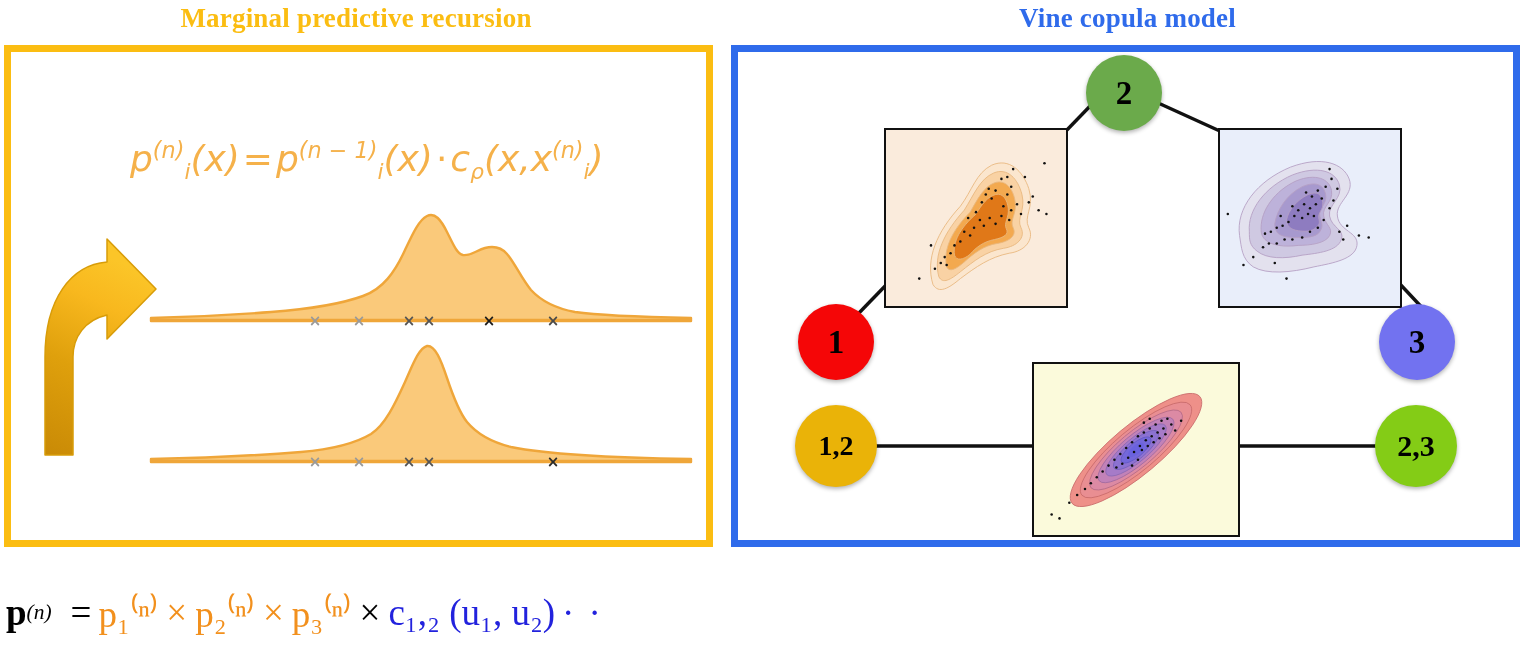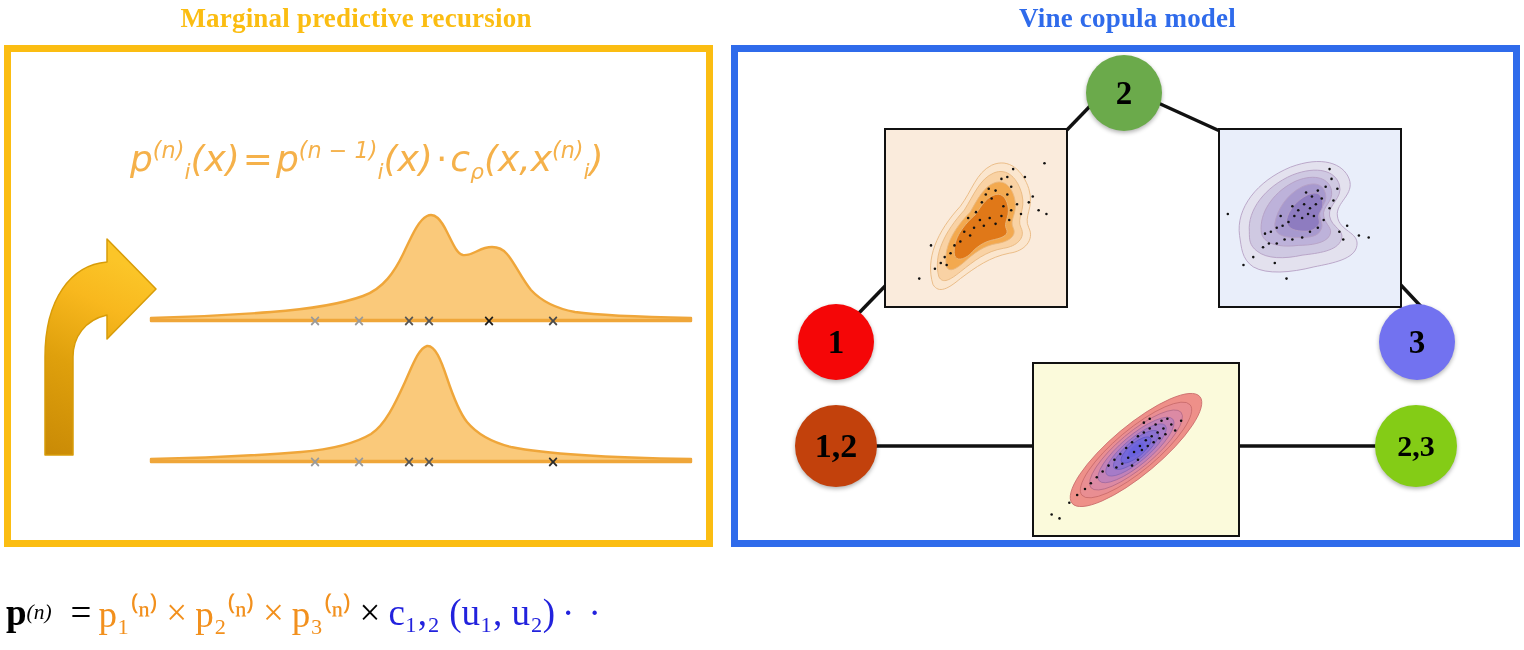--- a/index.html
+++ b/index.html
@@ -65,21 +65,21 @@
     display: flex; align-items: center; justify-content: center;
     font-family: "Liberation Serif", serif;
     font-weight: bold;
     color: #000;
     box-shadow: 0 2px 4px rgba(0,0,0,.30);
     box-sizing: border-box;
   }
   #node-2   { left: 348px; top: 3px;   width: 76px; height: 76px; background: #6BAA4B; font-size: 33px; }
   #node-1   { left: 60px;  top: 252px; width: 76px; height: 76px; background: #F50607; font-size: 33px; }
   #node-3   { left: 641px; top: 252px; width: 76px; height: 76px; background: #7272F0; font-size: 33px; }
-  #node-12  { left: 57px;  top: 353px; width: 82px; height: 82px; background: #c2410c; font-size: 34px; }
+  #node-12  { left: 57px;  top: 353px; width: 82px; height: 82px; background: #eab308; font-size: 28px; }
   #node-23  { left: 637px; top: 353px; width: 82px; height: 82px; background: #84cc16; font-size: 30px; }
 
   .copula-box { position: absolute; box-sizing: border-box; border: 2px solid #111; }
   .copula-box svg { display:block; width:100%; height:100%; }
   #copula-12   { left: 146px; top: 76px;  width: 184px; height: 180px; }
   #copula-23   { left: 480px; top: 76px;  width: 184px; height: 180px; }
   #copula-132  { left: 294px; top: 310px; width: 208px; height: 175px; }
 
   
   #bottom-formula {

